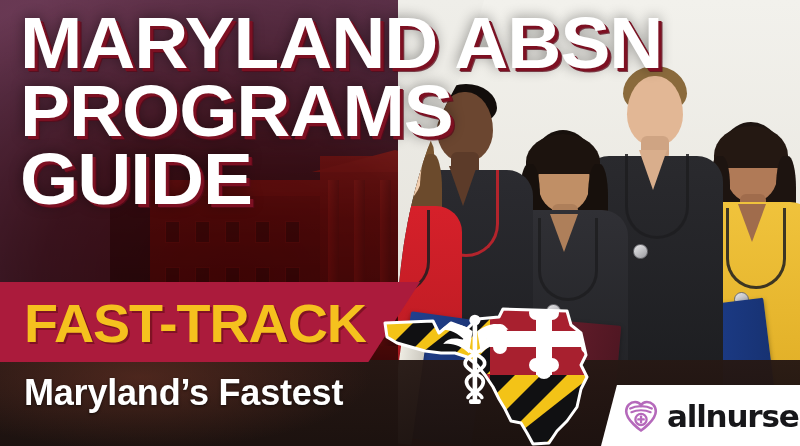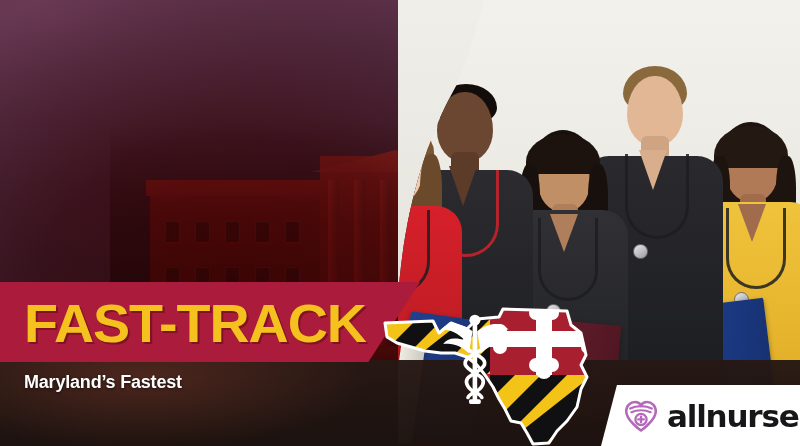--- a/index.html
+++ b/index.html
@@ -98,21 +98,21 @@
     text-shadow:2px 2px 0 rgba(120,16,32,.85);
     transform:scaleX(1.03);transform-origin:left;white-space:nowrap;}
 
   
   .bottomstrip{position:absolute;left:0;top:360px;width:800px;height:86px;
     background:linear-gradient(180deg, rgba(38,24,20,.97) 0%, rgba(28,18,15,.98) 100%);}
   .bottom-tex{position:absolute;left:0;top:360px;width:470px;height:86px;
     background:radial-gradient(70% 120% at 30% 20%, rgba(110,52,38,.55), rgba(40,22,18,0) 70%);}
   .subtitle{position:absolute;left:24px;top:372px;width:400px;color:#fff;
     font-family:"Liberation Sans Narrow","Liberation Sans",sans-serif;
-    font-weight:bold;font-size:18px;line-height:1.18;letter-spacing:-.2px;
+    font-weight:bold;font-size:36px;line-height:1.18;letter-spacing:-.2px;
     text-shadow:0 1px 3px rgba(0,0,0,.6);}
 
   
   .mdwrap{position:absolute;left:381px;top:303px;width:218px;height:143px;}
 
   
   .logo{position:absolute;left:601px;top:385px;width:199px;height:61px;
     background:#fff;
     -webkit-clip-path:polygon(8% 0, 100% 0, 100% 100%, 0 100%);
     clip-path:polygon(8% 0, 100% 0, 100% 100%, 0 100%);
@@ -227,20 +227,25 @@
         <div class="torso" style="left:0px;width:136px;height:240px;background:linear-gradient(180deg,#d6202a,#ad1a20);"></div>
         <div class="vneck" style="left:54px;top:90px;border-top:38px solid #dcb291;"></div>
         <div class="steth" style="left:42px;top:94px;width:56px;height:80px;"></div>
 
         <div class="book" style="left:76px;top:200px;width:78px;height:126px;background:linear-gradient(100deg,#21408f,#182f6b);transform:rotate(8deg);"></div>
         <div class="book" style="left:70px;top:206px;width:24px;height:122px;background:linear-gradient(90deg,#eeece3,#cbc8bf);transform:rotate(8deg);"></div>
       </div>
     </div>
   </div>
 
+  <div class="headline">
+    <div class="hl1">MARYLAND ABSN</div>
+    <div class="hl2">PROGRAMS</div>
+    <div class="hl3">GUIDE</div>
+  </div>
 
   <div class="bottomstrip"></div>
   <div class="bottom-tex"></div>
 
   <div class="band"></div>
   <div class="band-label">FAST-TRACK</div>
 
   <div class="subtitle">
     <div>Maryland’s Fastest</div>
   </div>

